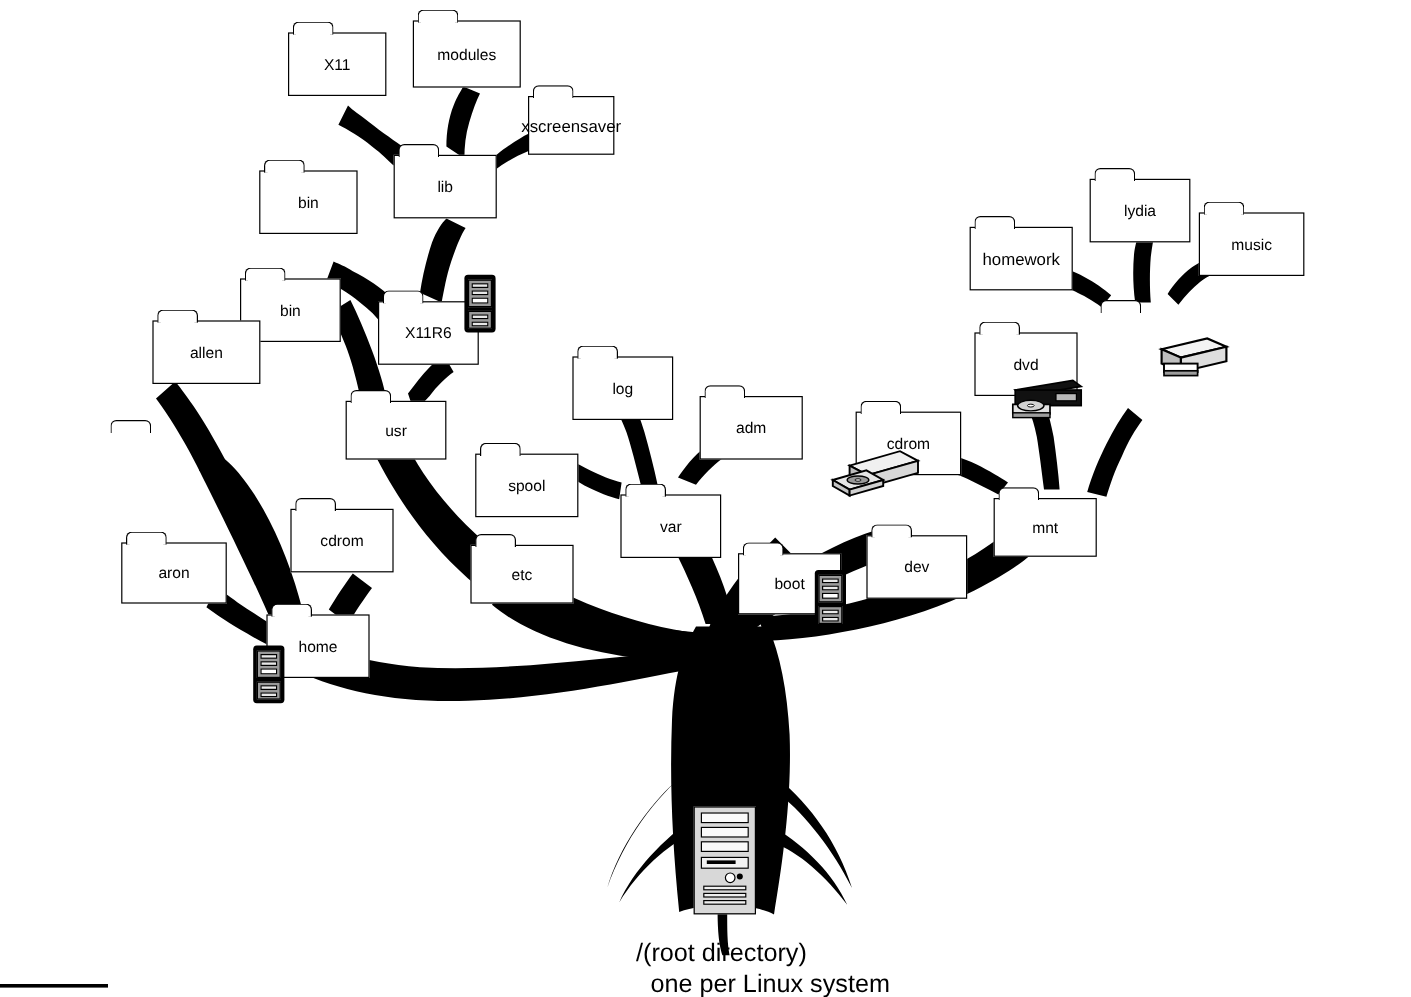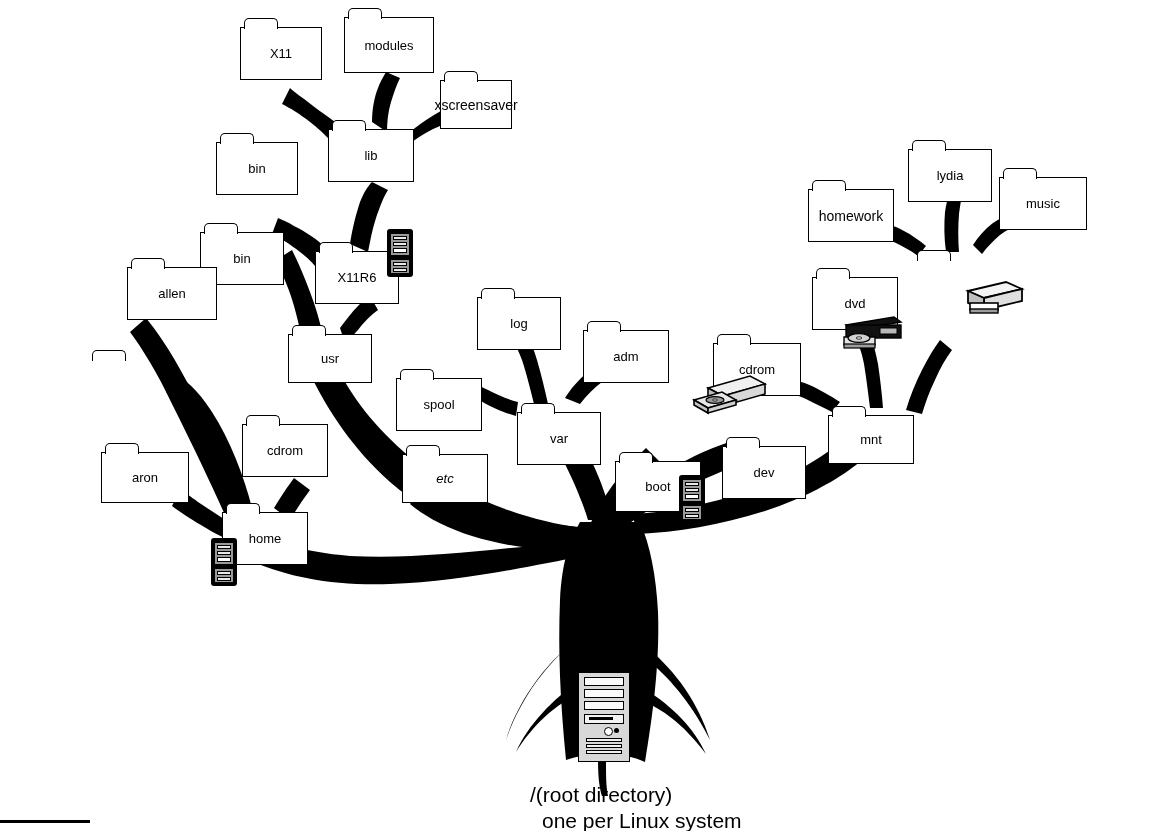--- a/index.html
+++ b/index.html
@@ -375,21 +375,21 @@
         <div class="body">
           <span class="lbl">usr</span>
         </div>
       </div>
       <div class="folder" style="left: 222px; top: 503px; width: 86px; height: 62px;">
         <div class="tab"></div>
         <div class="body">
           <span class="lbl">home</span>
         </div>
       </div>
-      <div class="folder" style="left: 402px; top: 445px; width: 86px; height: 58px; font-style: italic;">
+      <div class="folder" style="left: 392px; top: 445px; width: 86px; height: 58px;">
         <div class="tab"></div>
         <div class="body">
           <span class="lbl">etc</span>
         </div>
       </div>
       <div class="folder" style="left: 396px; top: 369px; width: 86px; height: 62px;">
         <div class="tab"></div>
         <div class="body">
           <span class="lbl">spool</span>
         </div>

